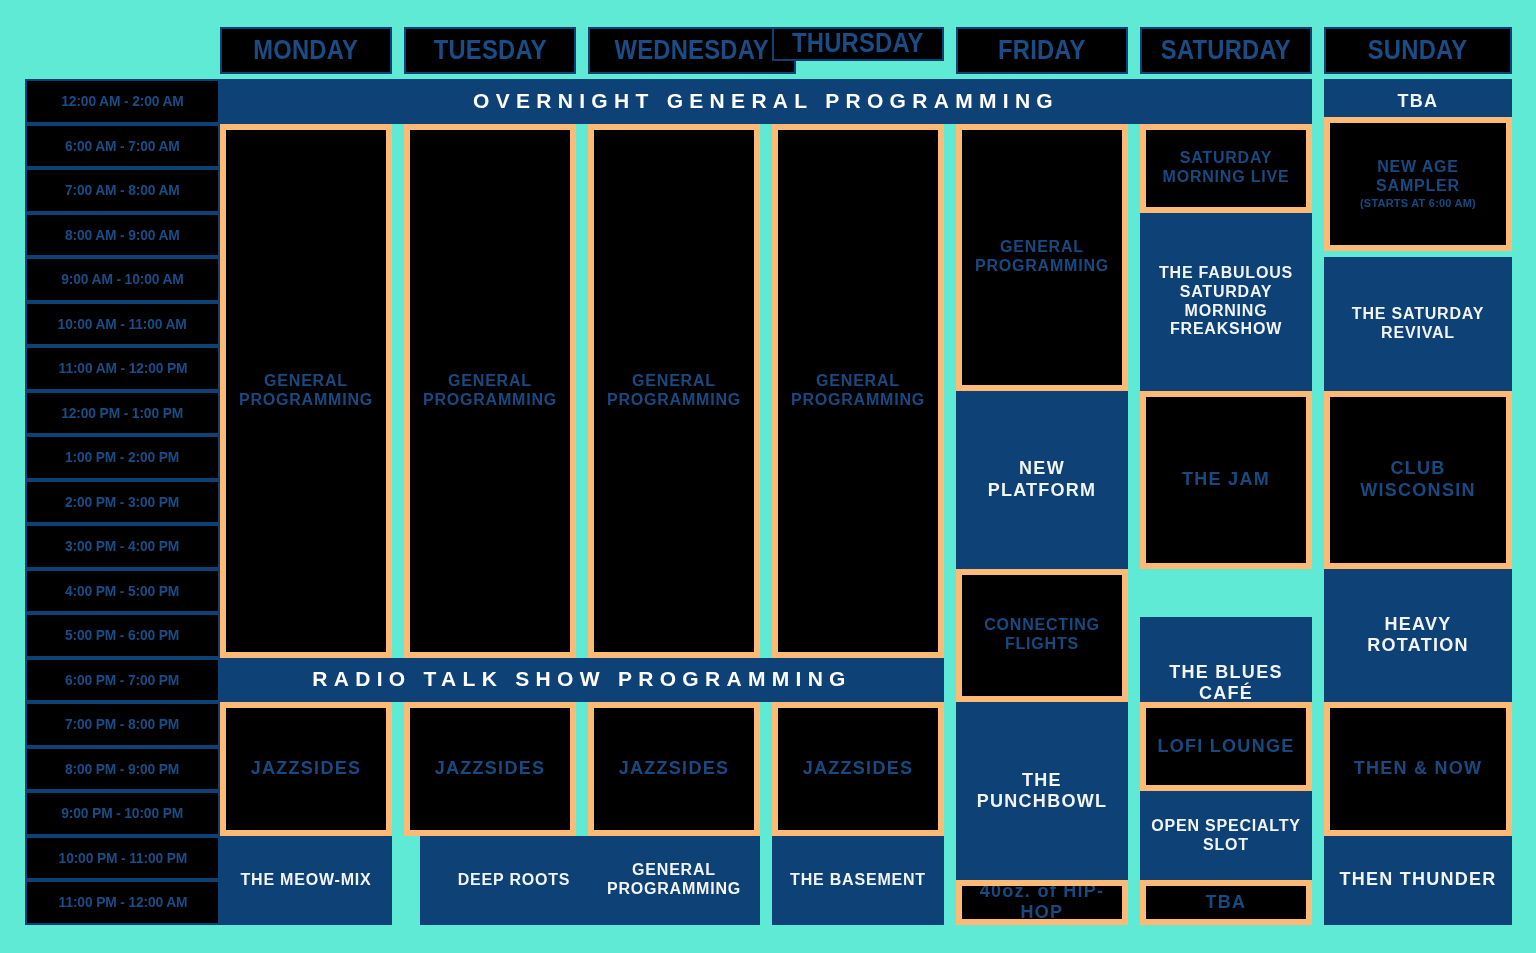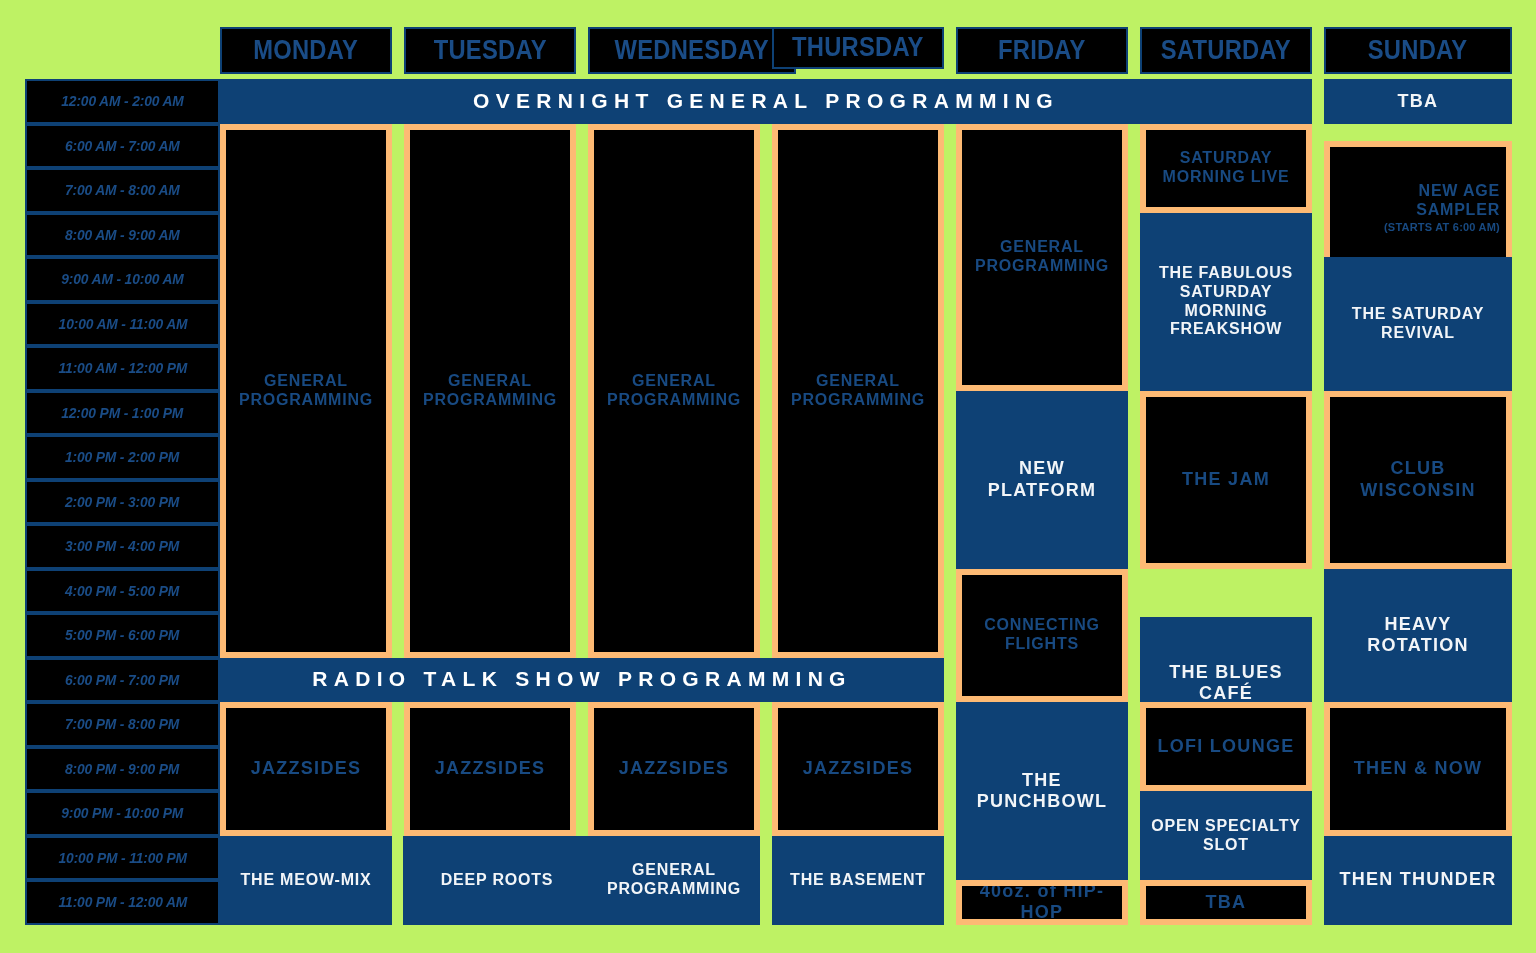--- a/index.html
+++ b/index.html
@@ -4,21 +4,21 @@
 <style>
   html,body{margin:0;padding:0;background:#000;}
   body{
     width:1536px;height:953px;
     font-family:"Liberation Sans", sans-serif;
     overflow:hidden;
   }
   #grid{
     position:relative;
     width:1536px;height:953px;
-    background:#bef264;
+    background:#5eead4;
   }
   .cell{
     position:absolute;
     box-sizing:border-box;
     display:flex;
     align-items:center;
     justify-content:center;
     text-align:center;
     line-height:1.18;
     letter-spacing:0.04em;
@@ -37,21 +37,20 @@
   }
   .dayhead span{display:block;transform:scaleX(0.88);}
   
   .timecell{
     background:#000;
     border:2px solid #0E4175;
     color:#1A4C86;
     font-weight:700;
     font-size:15px;
     letter-spacing:-0.01em;
-    font-style:italic;
   }
   .timecell span{display:block;transform:scaleX(0.92);white-space:nowrap;}
   
   .prog{
     font-weight:700;
     font-size:18px;
     letter-spacing:0.07em;
     padding:2px 6px;
   }
   .prog.dark{ background:#000; color:#184A82; border:6px solid #fdba74; }
@@ -72,21 +71,21 @@
 <div id="grid">
     <div class="cell dayhead" style="left: 220px; top: 27px; width: 172px; height: 47px;">
       <span>MONDAY</span>
     </div>
     <div class="cell dayhead" style="left: 404px; top: 27px; width: 172px; height: 47px;">
       <span>TUESDAY</span>
     </div>
     <div class="cell dayhead" style="left: 588px; top: 27px; width: 208px; height: 47px;">
       <span>WEDNESDAY</span>
     </div>
-    <div class="cell dayhead" style="left: 772px; top: 27px; width: 172px; height: 42px;">
+    <div class="cell dayhead" style="left: 772px; top: 27px; width: 172px; height: 34px;">
       <span>THURSDAY</span>
     </div>
     <div class="cell dayhead" style="left: 956px; top: 27px; width: 172px; height: 47px;">
       <span>FRIDAY</span>
     </div>
     <div class="cell dayhead" style="left: 1140px; top: 27px; width: 172px; height: 47px;">
       <span>SATURDAY</span>
     </div>
     <div class="cell dayhead" style="left: 1324px; top: 27px; width: 188px; height: 47px;">
       <span>SUNDAY</span>
@@ -162,21 +161,21 @@
     </div>
     <div class="cell prog light small" style="left: 220px; top: 835.5px; width: 172px; height: 89px;">
       <div><span>THE MEOW-MIX</span></div>
     </div>
     <div class="cell prog dark small" style="left: 404px; top: 123.5px; width: 172px; height: 534px;">
       <div><span>GENERAL PROGRAMMING</span></div>
     </div>
     <div class="cell prog dark" style="left: 404px; top: 702px; width: 172px; height: 133.5px;">
       <div><span>JAZZSIDES</span></div>
     </div>
-    <div class="cell prog light small" style="left: 403px; top: 835.5px; width: 188px; height: 89px;">
+    <div class="cell prog light small" style="left: 420px; top: 835.5px; width: 188px; height: 89px;">
       <div><span>DEEP ROOTS</span></div>
     </div>
     <div class="cell prog dark small" style="left: 588px; top: 123.5px; width: 172px; height: 534px;">
       <div><span>GENERAL PROGRAMMING</span></div>
     </div>
     <div class="cell prog dark" style="left: 588px; top: 702px; width: 172px; height: 133.5px;">
       <div><span>JAZZSIDES</span></div>
     </div>
     <div class="cell prog light small" style="left: 588px; top: 835.5px; width: 172px; height: 89px;">
       <div><span>GENERAL PROGRAMMING</span></div>
@@ -222,21 +221,21 @@
     </div>
     <div class="cell prog light small" style="left: 1140px; top: 791px; width: 172px; height: 89px; justify-content: flex-end;">
       <div><span>OPEN SPECIALTY SLOT</span></div>
     </div>
     <div class="cell prog dark" style="left: 1140px; top: 880px; width: 172px; height: 44.5px;">
       <div><span>TBA</span></div>
     </div>
     <div class="cell prog light" style="left: 1324px; top: 79px; width: 188px; height: 44.5px;">
       <div><span>TBA</span></div>
     </div>
-    <div class="cell prog dark small" style="left: 1324px; top: 141px; width: 188px; height: 133.5px; text-align: right;">
+    <div class="cell prog dark small" style="left: 1324px; top: 117px; width: 188px; height: 133.5px;">
       <div><span>NEW AGE SAMPLER</span><span class="sub">(STARTS AT 6:00 AM)</span></div>
     </div>
     <div class="cell prog light small" style="left: 1324px; top: 257px; width: 188px; height: 133.5px;">
       <div><span>THE SATURDAY REVIVAL</span></div>
     </div>
     <div class="cell prog dark" style="left: 1324px; top: 390.5px; width: 188px; height: 178px;">
       <div><span>CLUB WISCONSIN</span></div>
     </div>
     <div class="cell prog light" style="left: 1324px; top: 568.5px; width: 188px; height: 133.5px;">
       <div><span>HEAVY ROTATION</span></div>

